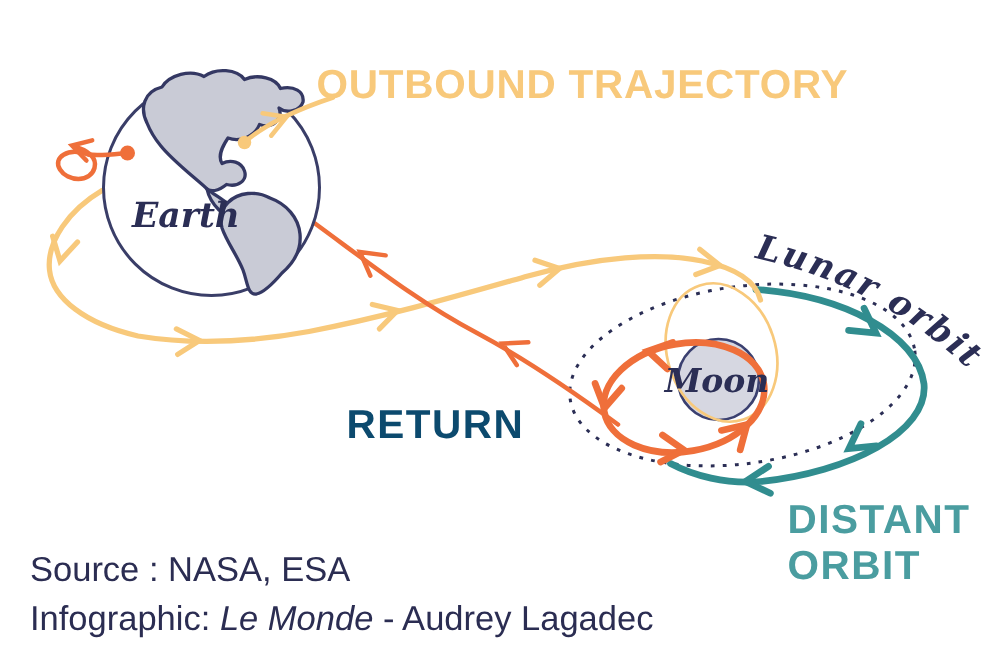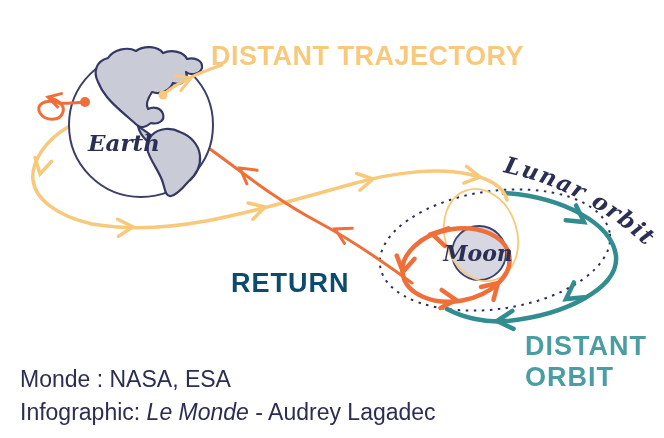--- a/index.html
+++ b/index.html
@@ -93,22 +93,22 @@
     <text class="svgtext" x="478" y="261" font-size="22" text-anchor="middle">Moon</text>
 
     <defs>
       <path id="lunarOrbitTextPath" d="M 503,172 Q 588,190 652,252" fill="none"></path>
     </defs>
     <text class="svgtext" font-size="23" letter-spacing="1.5">
       <textPath href="#lunarOrbitTextPath">Lunar orbit</textPath>
     </text>
   </svg>
 
-  <div id="outbound-title" class="headline">DISTANT TRAJECTORY</div>
+  <div id="outbound-title" class="headline">OUTBOUND TRAJECTORY</div>
   <div id="return-title" class="headline">RETURN</div>
   <div id="distant-title" class="headline">DISTANT ORBIT</div>
 
   <div class="credits">
-    <div>Monde : NASA, ESA</div>
+    <div>Source : NASA, ESA</div>
     <div><span>Infographic: </span><span class="pub">Le Monde</span><span> - Audrey Lagadec</span></div>
   </div>
 
 </div>
 
 </body></html>

